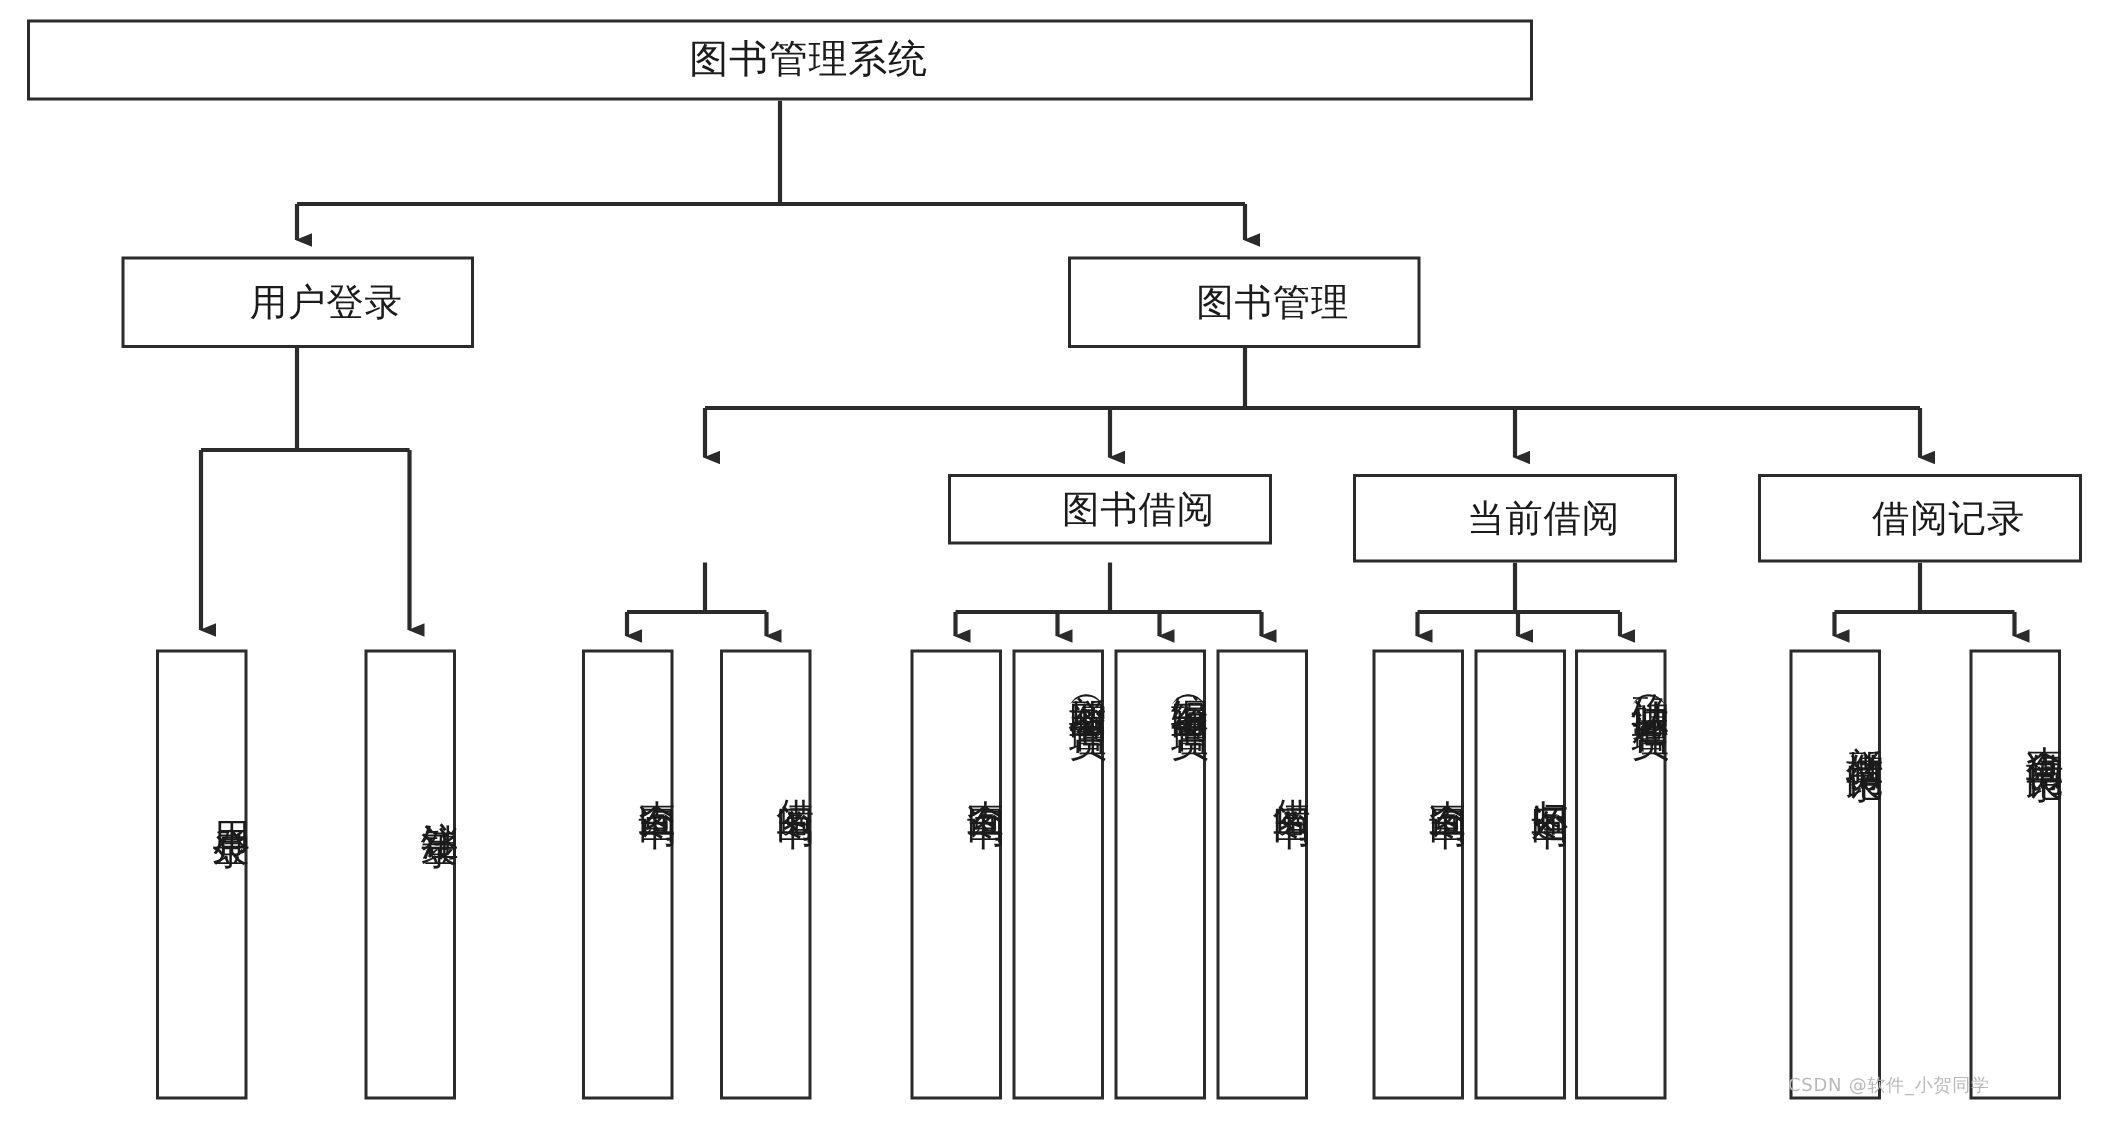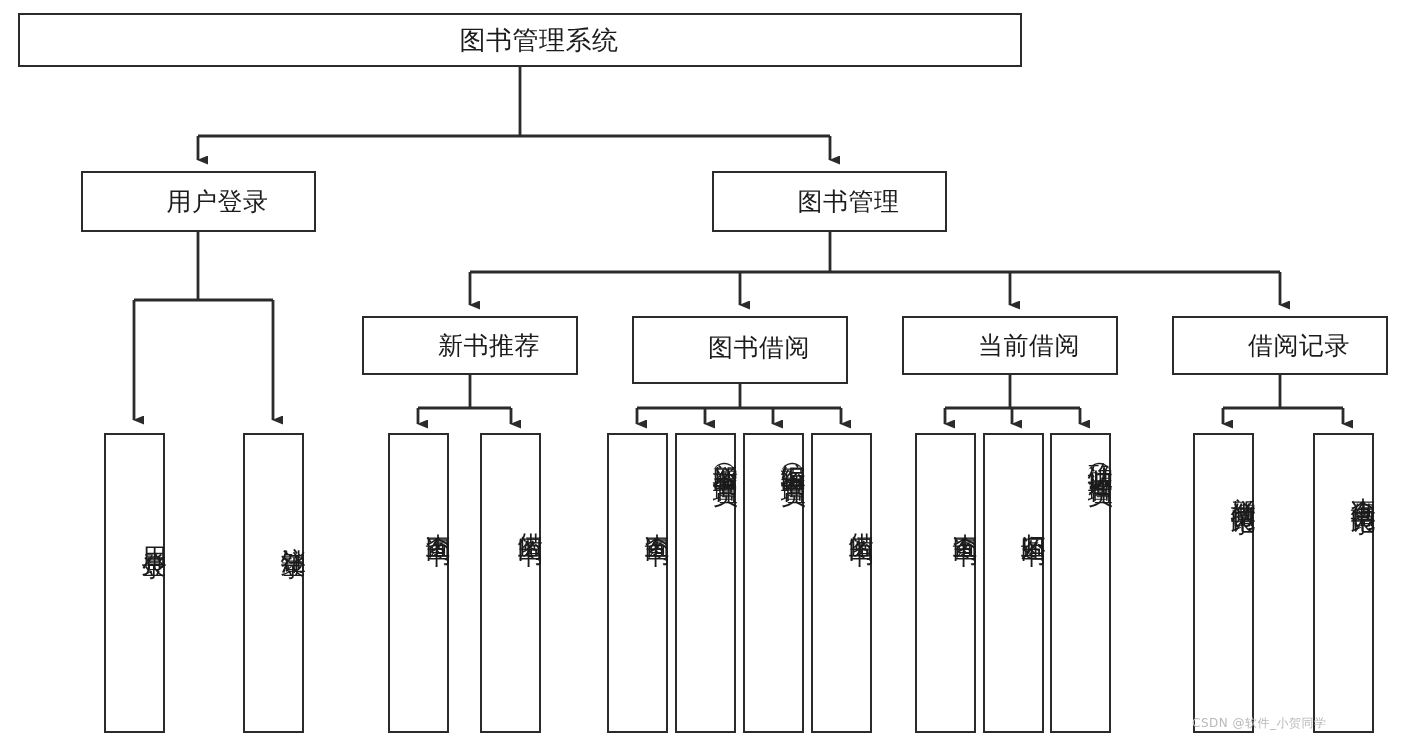--- a/index.html
+++ b/index.html
@@ -133,24 +133,21 @@
     <span class="label">图书管理系统</span>
   </div>
 
   <div class="node horiz" style="left:81px; top:171px; width:235px; height:61px;">
     <span class="label">用户登录</span>
   </div>
   <div class="node horiz" style="left:712px; top:171px; width:235px; height:61px;">
     <span class="label">图书管理</span>
   </div>
 
-  <div class="node horiz" style="left:362px; top:316px; width:216px; height:59px;">
-    <span class="label">新书推荐</span>
-  </div>
-  <div class="node horiz" style="left:632px; top:316px; width:216px; height:68px;font-family:Liberation Mono, monospace;">
+  <div class="node horiz" style="left:632px; top:316px; width:216px; height:47px;">
     <span class="label">图书借阅</span>
   </div>
   <div class="node horiz" style="left:1172px; top:316px; width:216px; height:59px;">
     <span class="label">借阅记录</span>
   </div>
   <div class="node horiz" style="left:902px; top:316px; width:216px; height:59px;">
     <span class="label">当前借阅</span>
   </div>
 
   <div class="node vert" style="left:104px; top:433px; width:61px; height:300px; padding-top:92px;">

